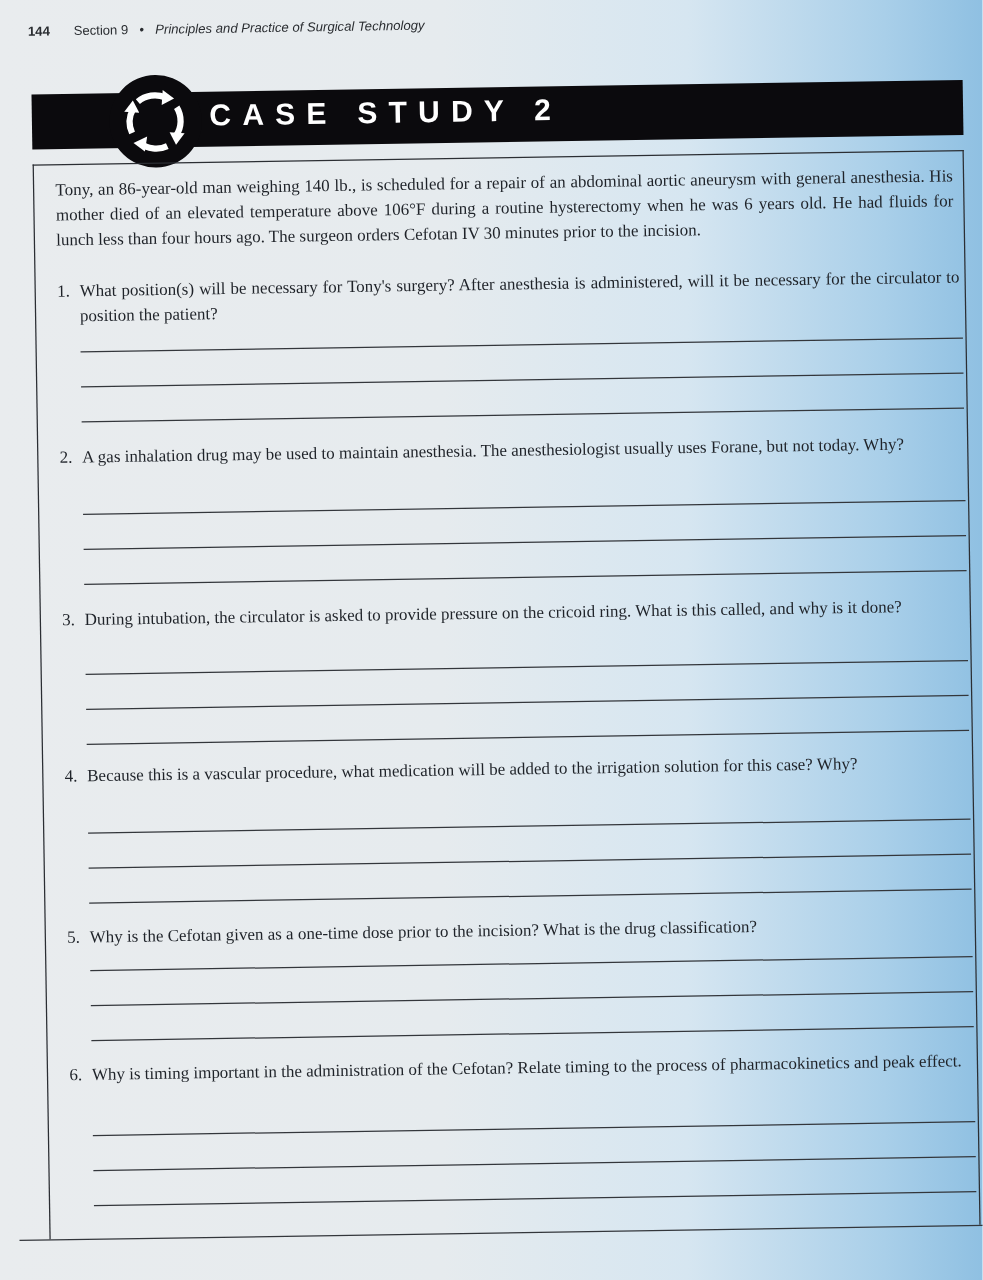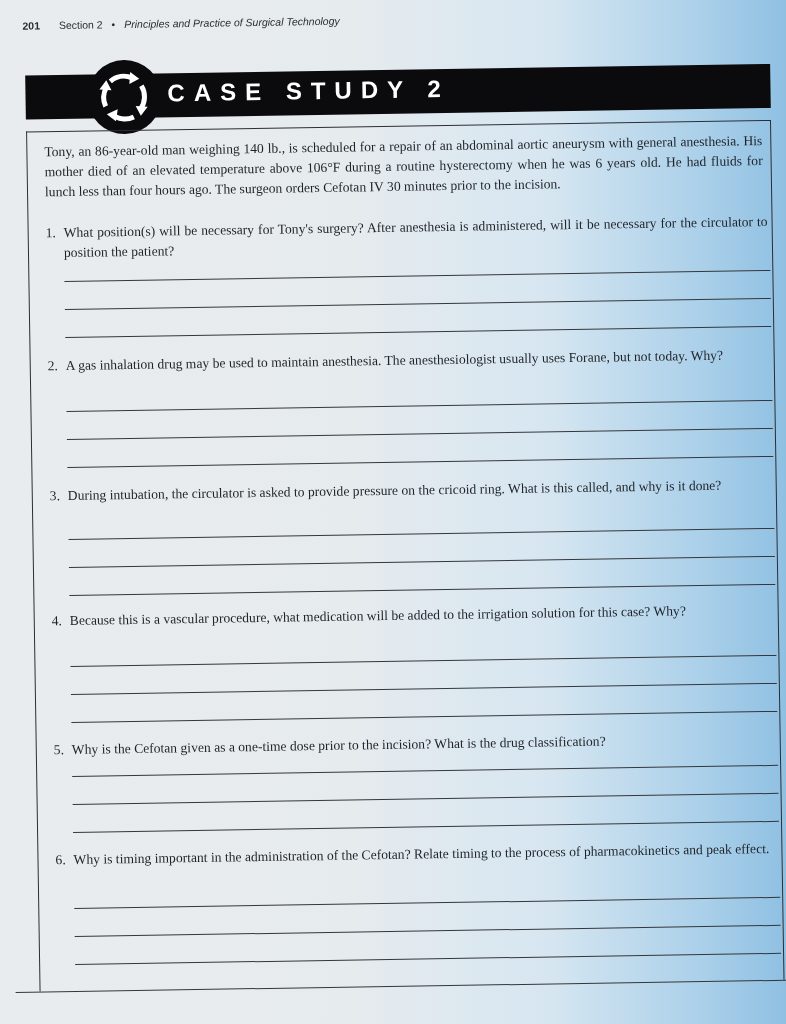--- a/index.html
+++ b/index.html
@@ -99,22 +99,22 @@
       width: 786px;
       border-top: 1.5px solid #33363b;
     }
   </style>
 </head>
 <body>
 
 <div class="page">
 
   <div class="running-head">
-    <span class="page-num">201</span>
-    <span>Section 2</span>
+    <span class="page-num">144</span>
+    <span>Section 9</span>
     <span style="margin:0 6px;">•</span>
     <span class="title">Principles and Practice of Surgical Technology</span>
   </div>
 
   <div class="banner"></div>
   <div class="badge">
     <svg width="56" height="56" viewBox="0 0 56 56">
       <g fill="none" stroke="#ffffff" stroke-width="5" stroke-linecap="butt">
         <path d="M 14 12 A 21 21 0 0 1 36 9"></path>
         <path d="M 45 17 A 21 21 0 0 1 44 40"></path>

